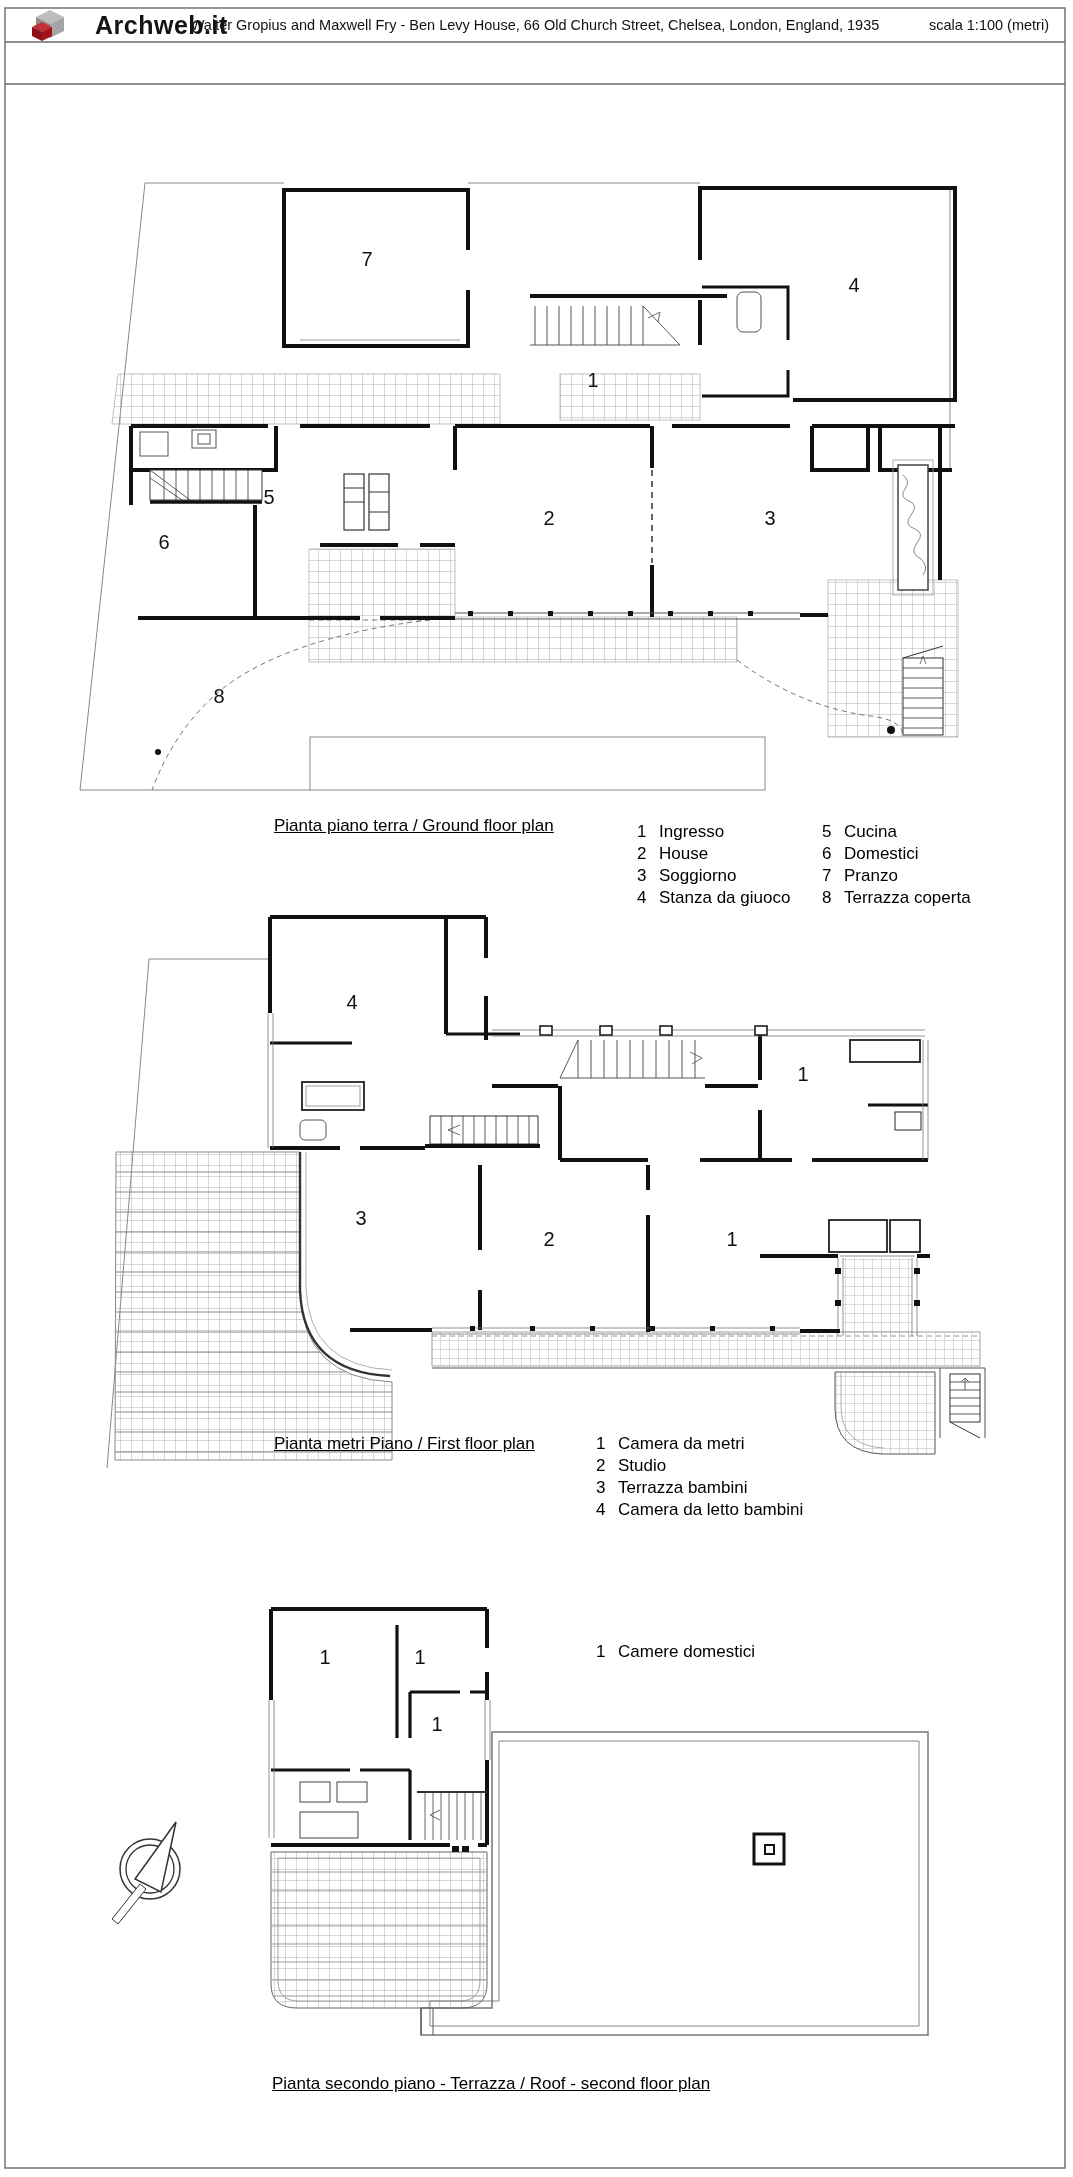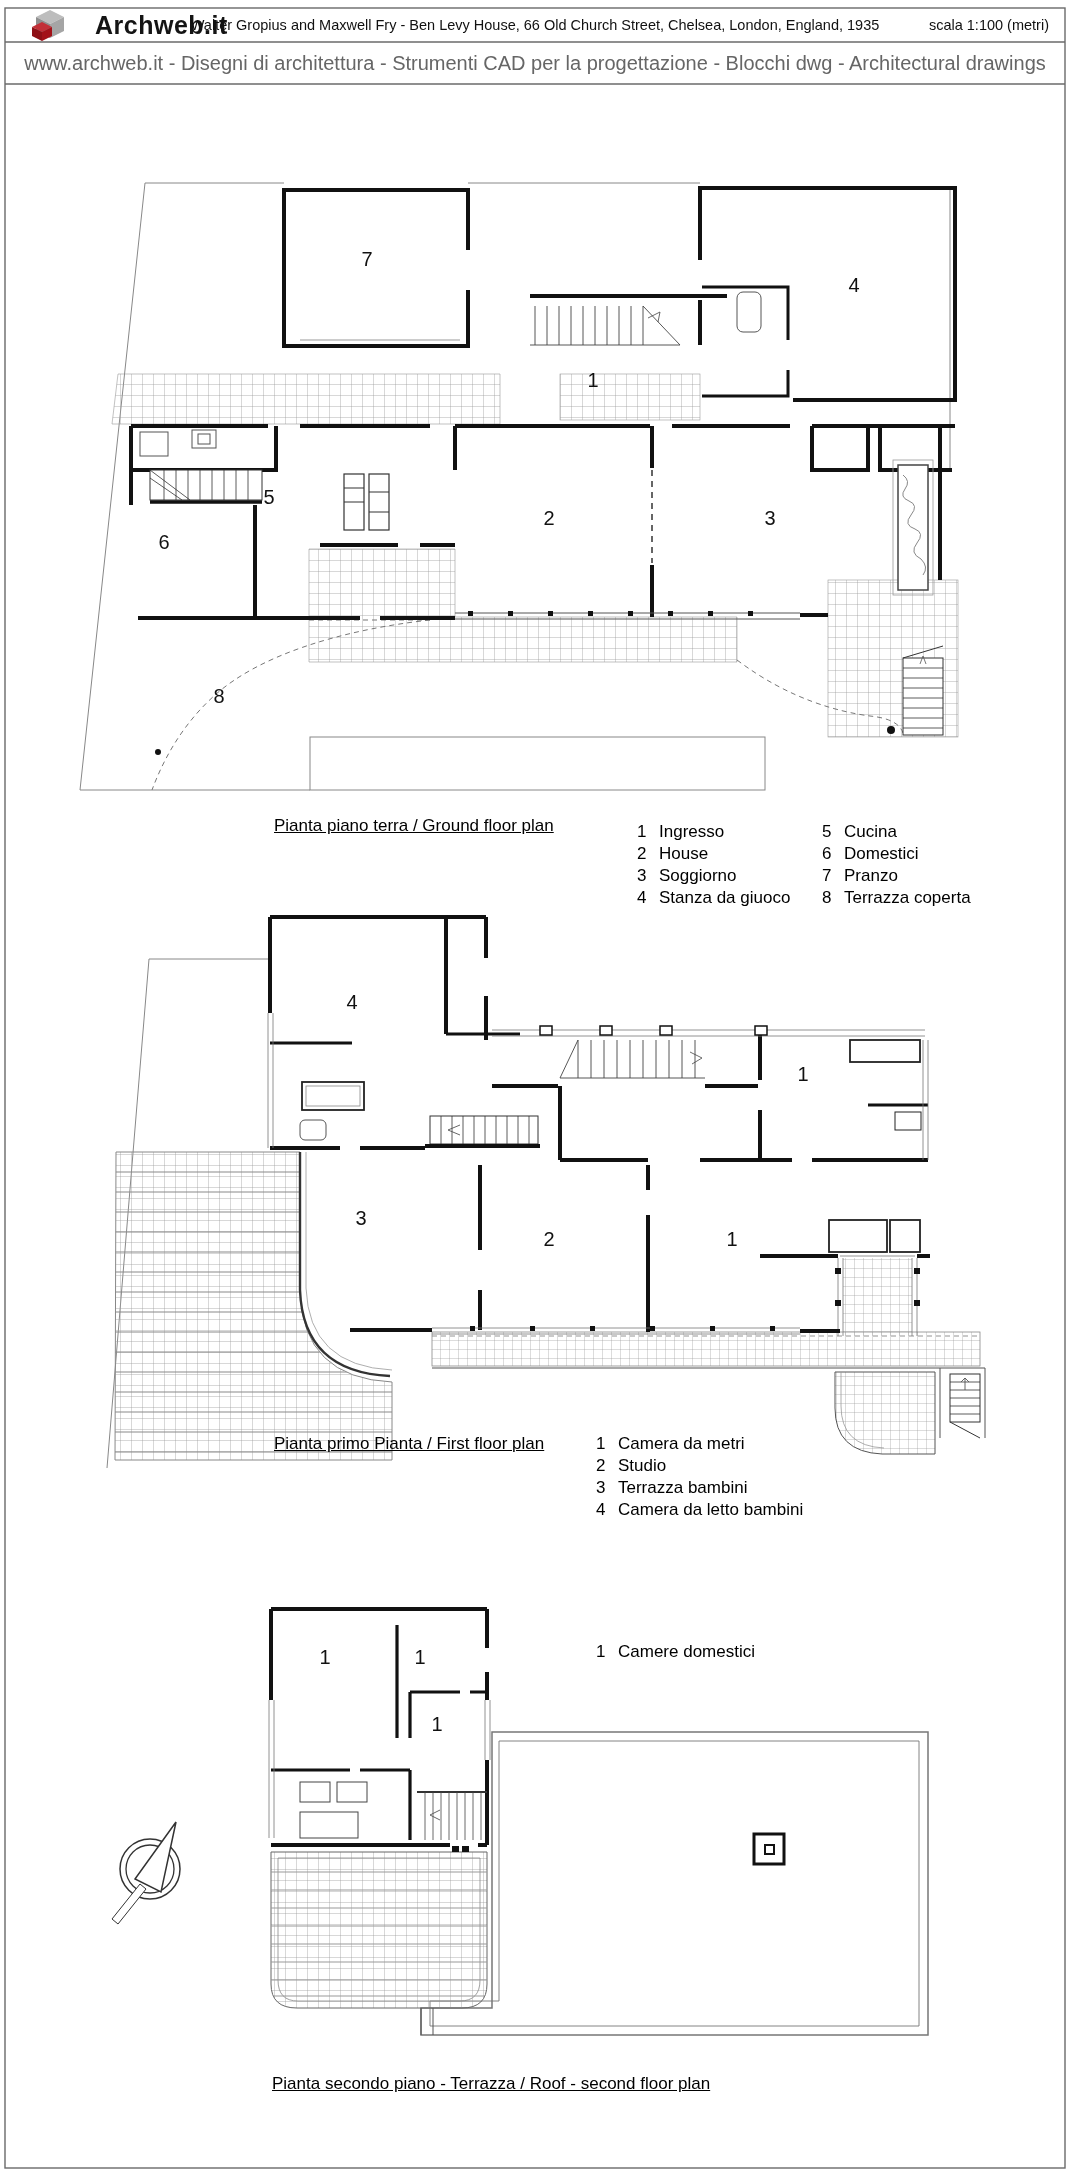--- a/index.html
+++ b/index.html
@@ -327,24 +327,23 @@
         <polygon points="34,9 34,23 20,30 20,16" fill="#a5a5a5"></polygon>
         <polygon points="12,14 22,19 12,24 2,19" fill="#c23038"></polygon>
         <polygon points="2,19 12,24 12,33 2,28" fill="#8e1016"></polygon>
         <polygon points="22,19 22,28 12,33 12,24" fill="#a31219"></polygon>
       </svg>
       <span id="logo-text">Archweb.it</span>
     </div>
     <div id="header-title">Walter Gropius and Maxwell Fry - Ben Levy House, 66 Old Church Street, Chelsea, London, England, 1935</div>
     <div id="header-scale">scala 1:100 (metri)</div>
   </div>
-  <div id="header-row2">www.archweb.it  -  Disegni di architettura - Strumenti CAD  per la progettazione - Blocchi dwg  -  Architectural drawings</div>
 
   <div class="caption" style="left:274px;top:816px;">Pianta piano terra / Ground floor plan</div>
-  <div class="caption" style="left:274px;top:1434px;">Pianta primo Pianta / First floor plan</div>
+  <div class="caption" style="left:274px;top:1434px;">Pianta metri Piano / First floor plan</div>
   <div class="caption" style="left:272px;top:2074px;text-align:right;">Pianta secondo piano - Terrazza  /  Roof - second floor plan</div>
 
   <div class="legend-col" style="left:637px;top:821px;">
       <div class="lrow">
         <span class="lnum">1</span>
         <span class="llab">Ingresso</span>
       </div>
       <div class="lrow">
         <span class="lnum">2</span>
         <span class="llab">House</span>

